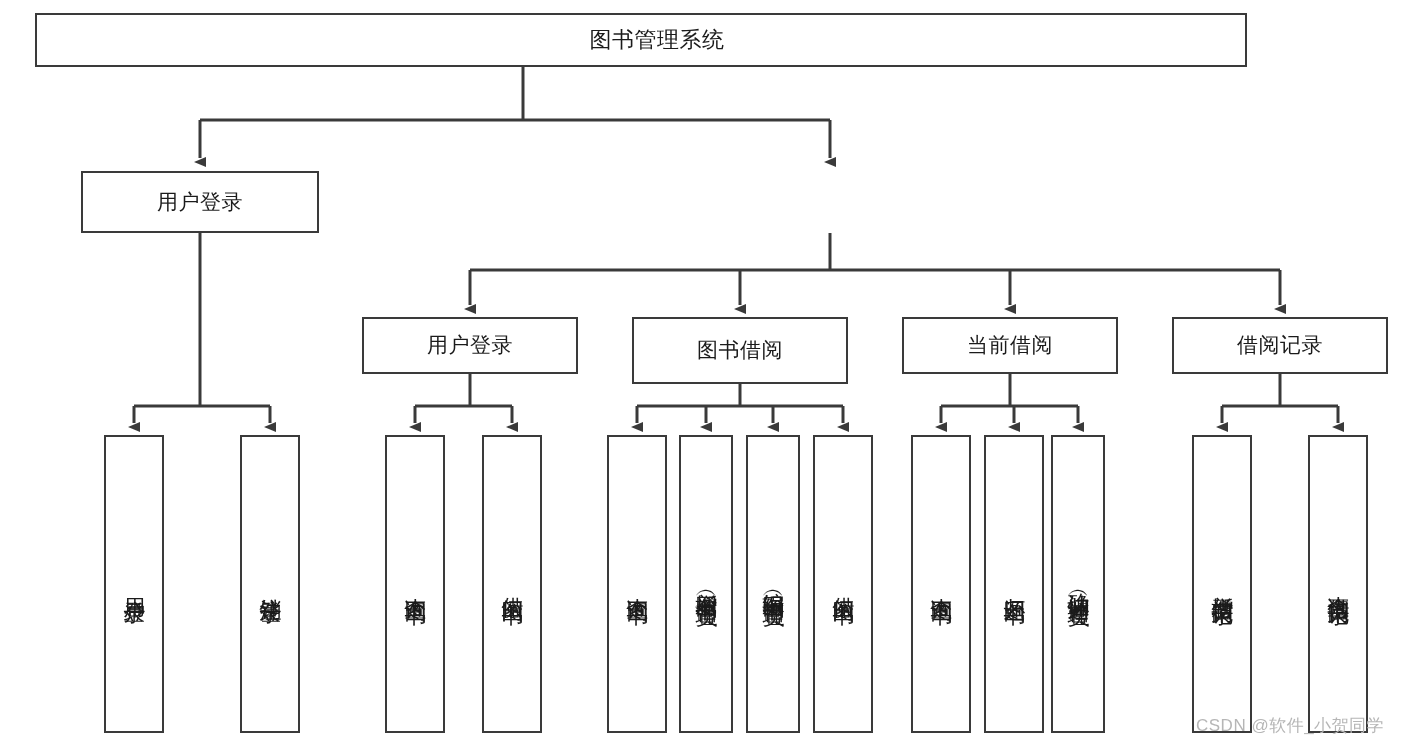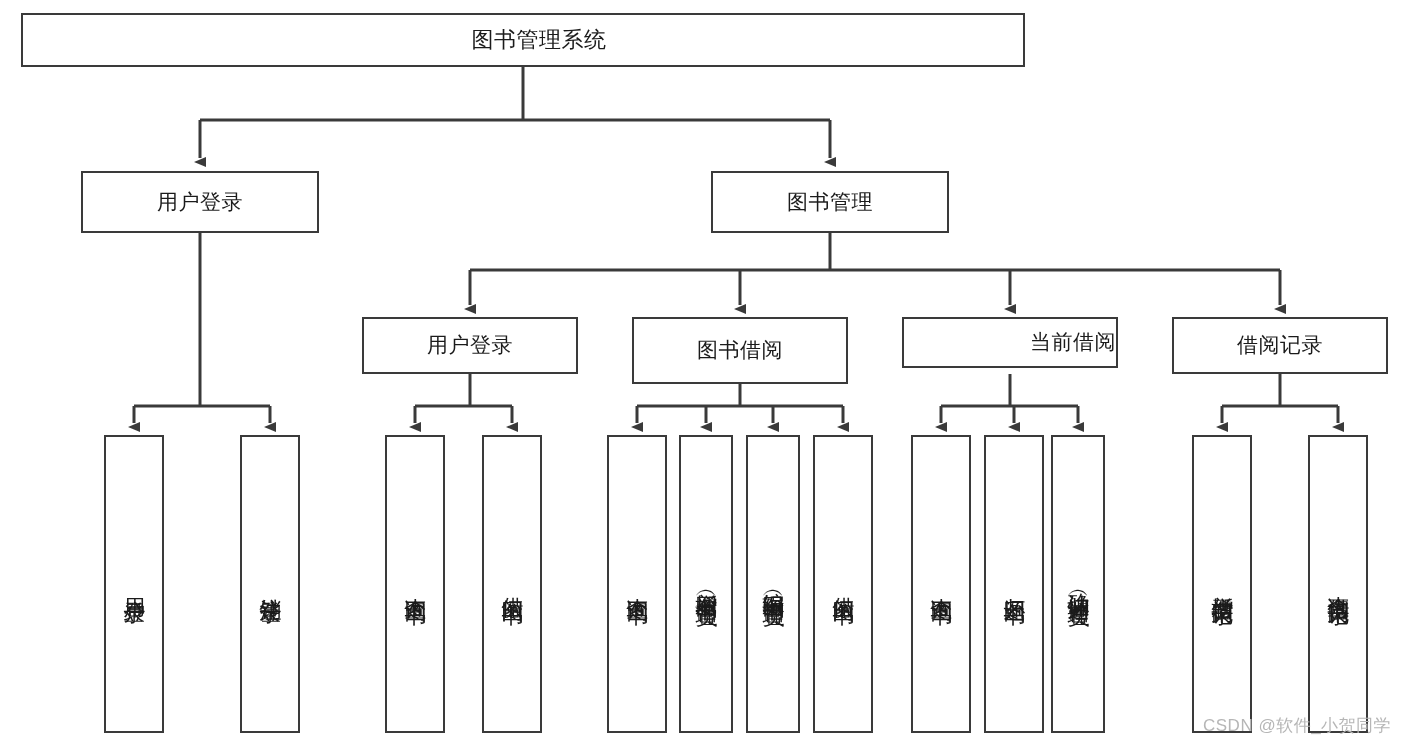--- a/index.html
+++ b/index.html
@@ -118,38 +118,35 @@
       <path d="M1014,406 L1014,423" marker-end="url(#arrow)"></path>
       <path d="M1078,406 L1078,423" marker-end="url(#arrow)"></path>
 
       <path d="M1280,374 L1280,406"></path>
       <path d="M1222,406 L1338,406"></path>
       <path d="M1222,406 L1222,423" marker-end="url(#arrow)"></path>
       <path d="M1338,406 L1338,423" marker-end="url(#arrow)"></path>
     </g>
   </svg>
 
-  <div class="node root" style="left:21px; top:13px; width:1004px; height:54px;padding-left:32px;">
+  <div class="node root" style="left:35px; top:13px; width:1212px; height:54px;padding-left:32px;">
     <span class="label">图书管理系统</span>
   </div>
 
   <div class="node" style="left:81px; top:171px; width:238px; height:62px;">
     <span class="label">用户登录</span>
-  </div>
-  <div class="node" style="left:711px; top:171px; width:238px; height:62px;">
-    <span class="label">图书管理</span>
   </div>
 
   <div class="node" style="left:362px; top:317px; width:216px; height:57px;">
     <span class="label">用户登录</span>
   </div>
   <div class="node" style="left:632px; top:317px; width:216px; height:67px;">
     <span class="label">图书借阅</span>
   </div>
-  <div class="node" style="left:902px; top:317px; width:216px; height:51px;justify-content:flex-end;">
+  <div class="node" style="left:902px; top:317px; width:216px; height:57px;">
     <span class="label">当前借阅</span>
   </div>
   <div class="node" style="left:1172px; top:317px; width:216px; height:57px;">
     <span class="label">借阅记录</span>
   </div>
 
   <div class="node leaf" style="left:104px; top:435px; width:60px; height:298px;">
     <span class="label">用户登录</span>
   </div>
   <div class="node leaf" style="left:240px; top:435px; width:60px; height:298px;">
@@ -182,15 +179,15 @@
   <div class="node leaf" style="left:1051px; top:435px; width:54px; height:298px;">
     <span class="label">确认归还（管理员）</span>
   </div>
   <div class="node leaf" style="left:1192px; top:435px; width:60px; height:298px;">
     <span class="label">新增借阅记录</span>
   </div>
   <div class="node leaf" style="left:1308px; top:435px; width:60px; height:298px;">
     <span class="label">查询借阅记录</span>
   </div>
 
-  <div class="watermark" style="left:1196px; top:714px;margin-left:7px;">CSDN @软件_小贺同学</div>
+  <div class="watermark" style="left:1196px; top:714px;">CSDN @软件_小贺同学</div>
 
 </div>
 
 </body></html>

